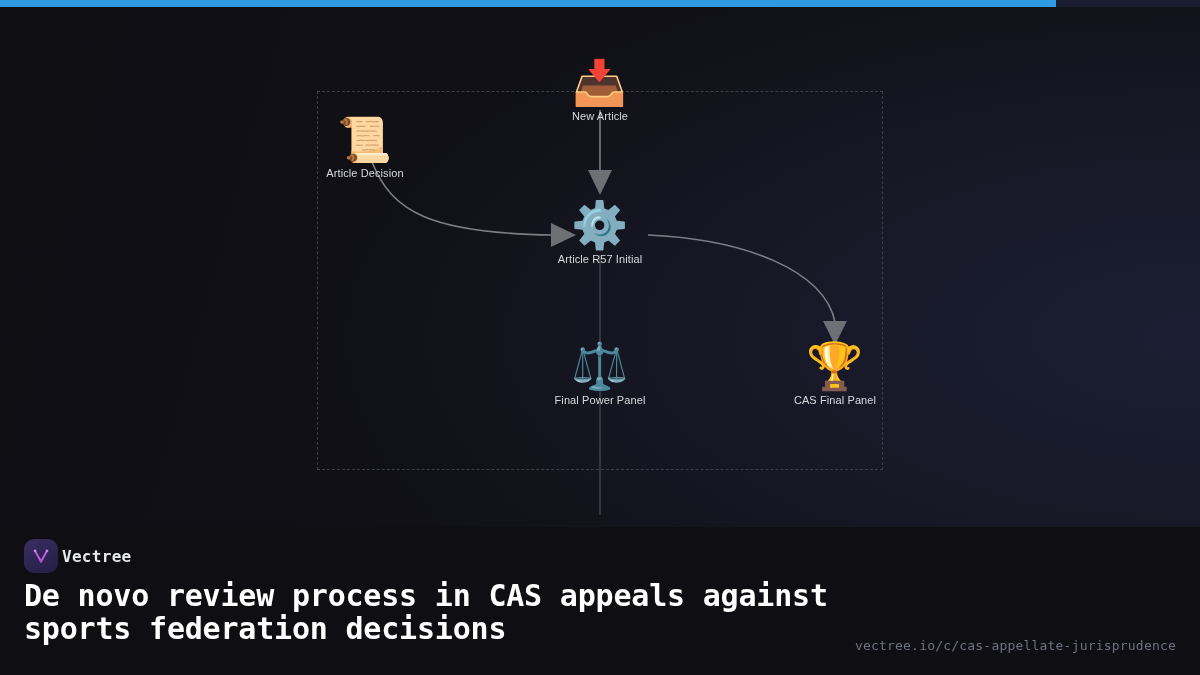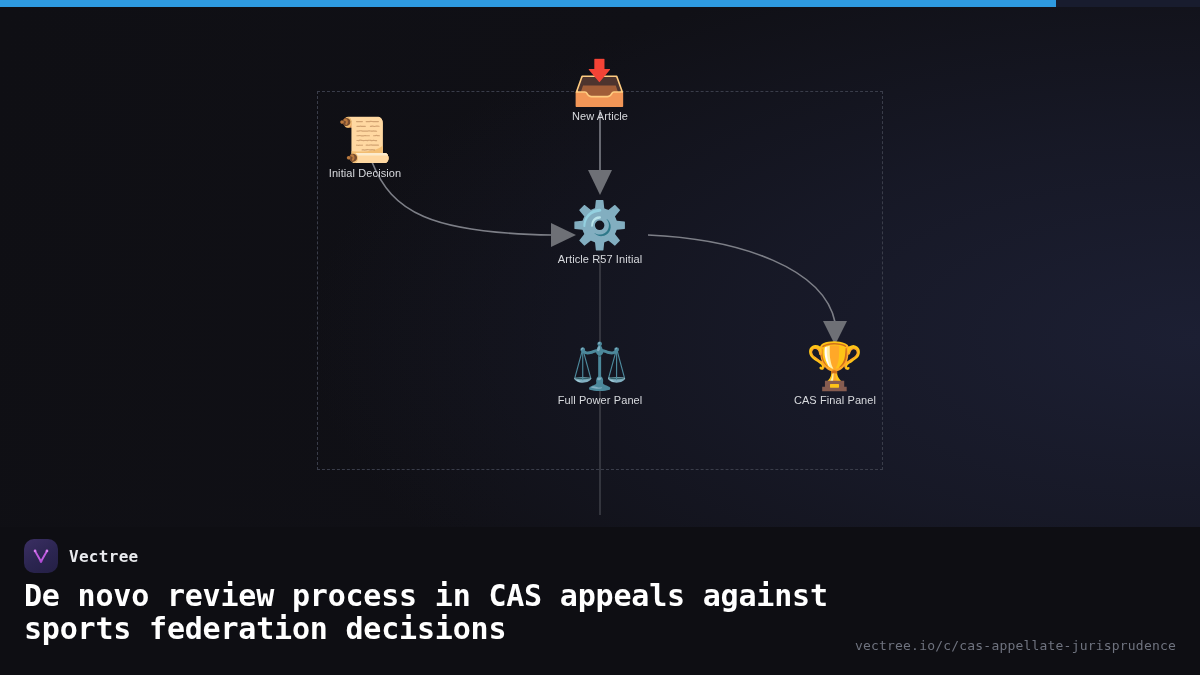--- a/index.html
+++ b/index.html
@@ -88,21 +88,21 @@
     width: 1200px;
     height: 148px;
     background: #0e0e13;
   }
   #brand {
     position: absolute;
     left: 24px;
     top: 12px;
     display: flex;
     align-items: center;
-    gap: 11px;
+    gap: 4px;
   }
   #brand-mark {
     width: 34px;
     height: 34px;
     border-radius: 10px;
     background: linear-gradient(150deg, #3b2f63 0%, #2b2550 55%, #241f45 100%);
     display: flex;
     align-items: center;
     justify-content: center;
   }
@@ -162,31 +162,31 @@
       <path d="M600,248 L600,508" stroke="#42444c" stroke-width="1.4" fill="none"></path>
     </svg>
 
     <div class="node" style="left: 600px; top: 54px;">
       <span class="glyph" style="font-size: 44px; height: 44px;">📥</span>
       <span class="label">New Article</span>
     </div>
 
     <div class="node" style="left: 365px; top: 111px;">
       <span class="glyph" style="font-size: 44px; height: 44px;">📜</span>
-      <span class="label">Initial Decision</span>
+      <span class="label">Article Decision</span>
     </div>
 
     <div class="node" style="left: 600px; top: 195px;">
       <span class="glyph" style="font-size: 46px; height: 46px;">⚙️</span>
       <span class="label">Article R57 Initial</span>
     </div>
 
     <div class="node" style="left: 600px; top: 336px;">
       <span class="glyph" style="font-size: 46px; height: 46px;">⚖️</span>
-      <span class="label">Full Power Panel</span>
+      <span class="label">Final Power Panel</span>
     </div>
 
     <div class="node" style="left: 835px; top: 336px;">
       <span class="glyph" style="font-size: 46px; height: 46px;">🏆</span>
       <span class="label">CAS Final Panel</span>
     </div>
 
   </div>
 
   <div id="footer">

